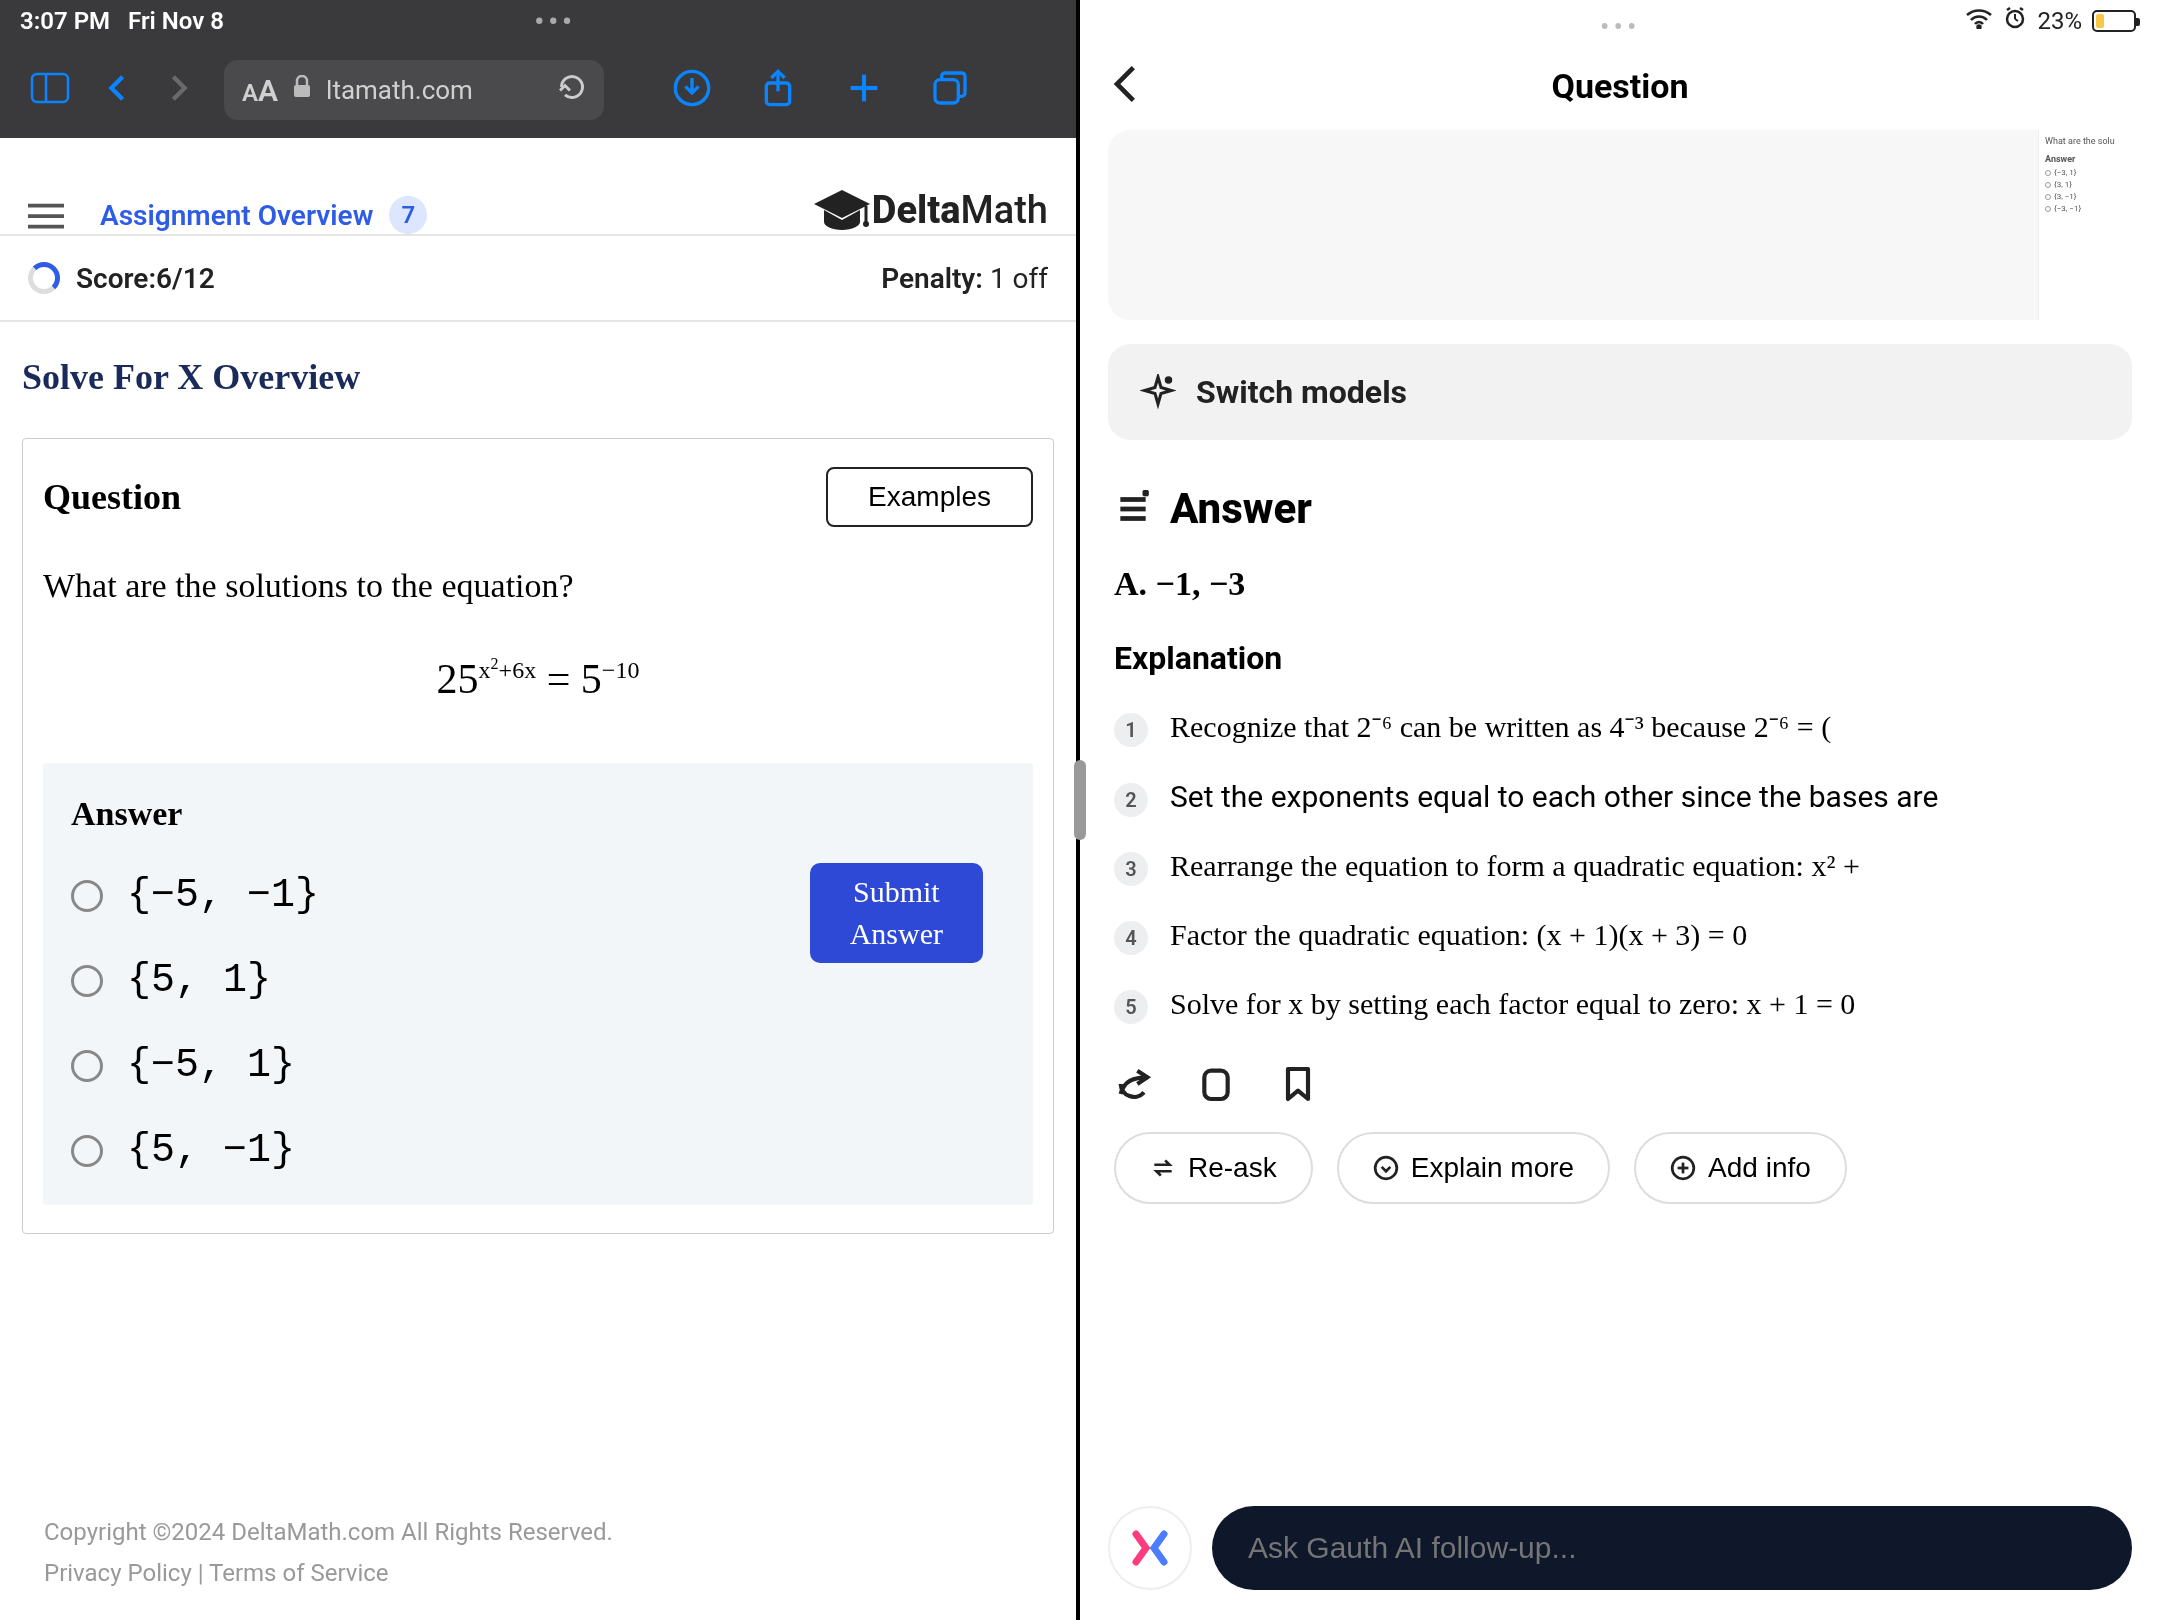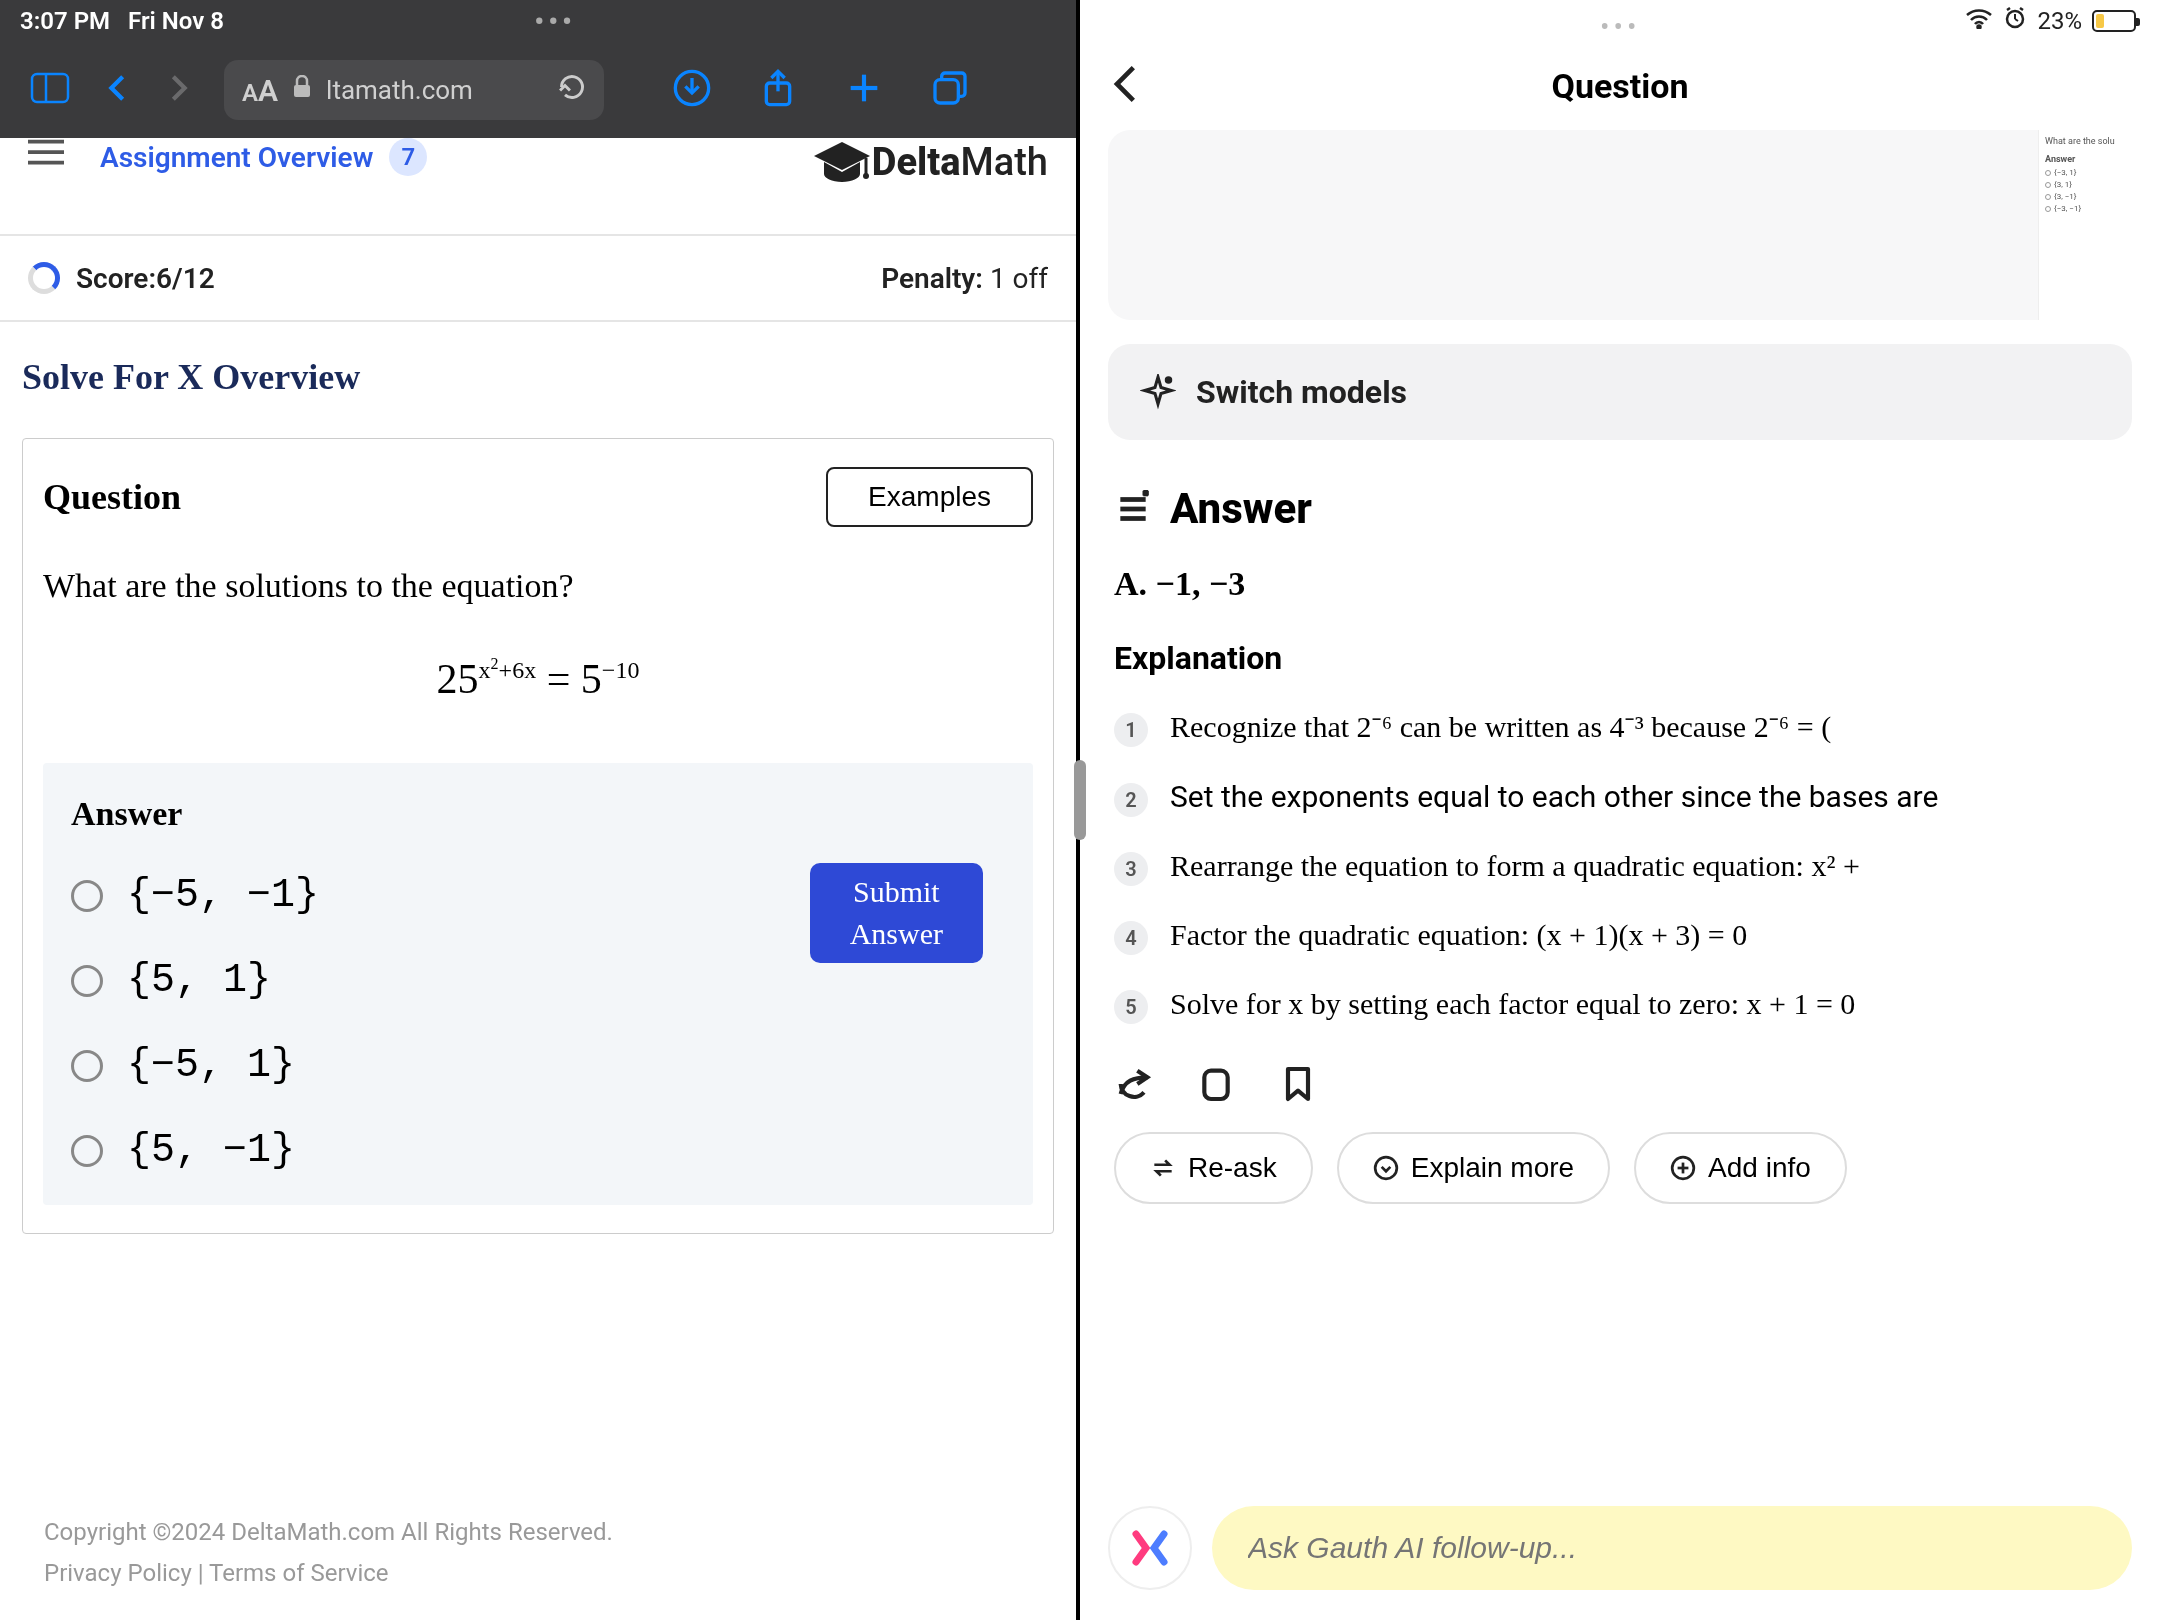--- a/index.html
+++ b/index.html
@@ -77,21 +77,21 @@
     gap: 46px;
     margin-left: 40px;
     color: #0a84ff;
   }
   .toolbar-actions svg { width: 40px; height: 40px; }
 
   .dm-header {
     height: 98px;
     border-bottom: 2px solid #e5e5e5;
     display: flex;
-    align-items: flex-start;
+    align-items: flex-end;
     padding: 0 28px;
   }
   .dm-hamburger { margin-right: 36px; color: #555; }
   .dm-hamburger svg { width: 36px; height: 28px; }
   .dm-overview {
     color: #2e5ce6;
     font-size: 28px;
     font-weight: 600;
     display: flex;
     align-items: center;
@@ -393,27 +393,26 @@
     background: #fff;
     border: 2px solid #eee;
     display: flex;
     align-items: center;
     justify-content: center;
   }
   .ga-logo svg { width: 48px; height: 48px; }
   .ga-input {
     flex: 1;
     height: 84px;
-    background: #fef9c3;
+    background: #0f172a;
     border-radius: 42px;
     border: none;
     padding: 0 36px;
     font-size: 30px;
     color: #888;
-    font-style: italic;
   }
 
   .scroll-knob {
     position: absolute;
     left: 1074px;
     top: 760px;
     width: 12px;
     height: 80px;
     background: #999;
     border-radius: 6px;

